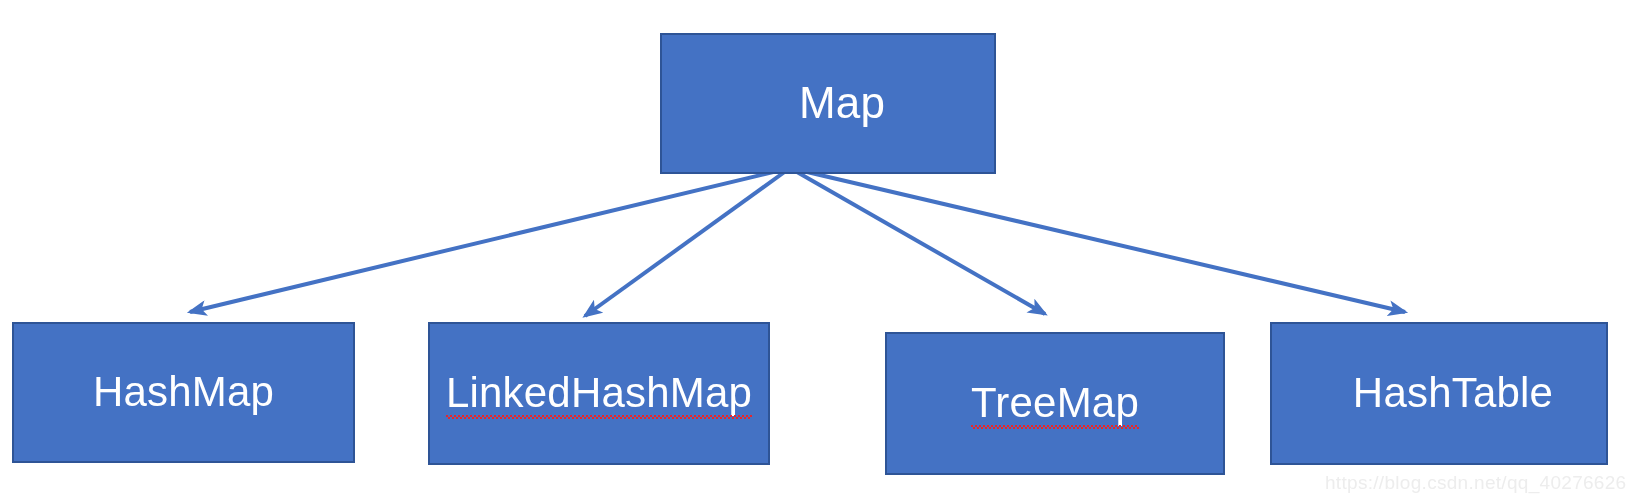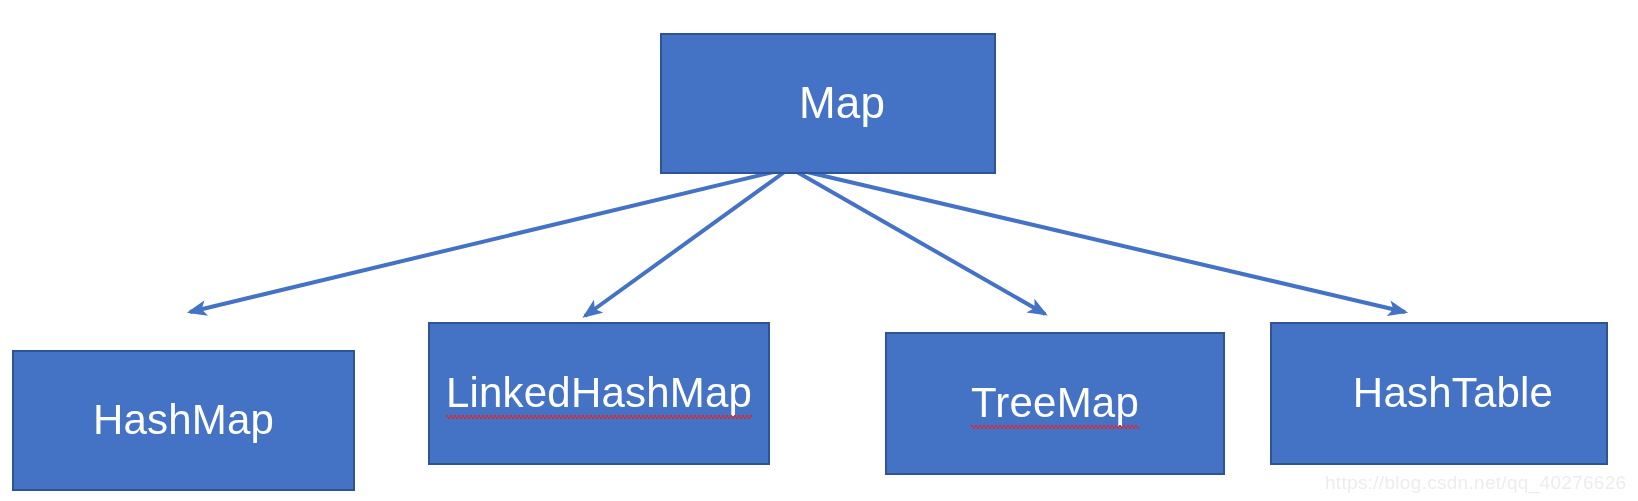--- a/index.html
+++ b/index.html
@@ -90,21 +90,21 @@
         <line x1="790" y1="168" x2="1045" y2="314" marker-end="url(#arrowhead)"></line>
         <line x1="790" y1="168" x2="1405" y2="312" marker-end="url(#arrowhead)"></line>
       </g>
   </svg>
 
   <div class="node" id="map-node" style="left: 660px; top: 33px; width: 336px; height: 141px;">
     <span class="node-label">Map</span>
   </div>
 
   <div id="child-nodes">
-      <div class="node" style="left: 12px; top: 322px; width: 343px; height: 141px; margin-top: 28px;">
+      <div class="node" style="left: 12px; top: 322px; width: 343px; height: 141px;">
         <span class="node-label">HashMap</span>
       </div>
       <div class="node" style="left: 428px; top: 322px; width: 342px; height: 143px;">
         <span class="node-label misspelled">LinkedHashMap</span>
       </div>
       <div class="node" style="left: 885px; top: 332px; width: 340px; height: 143px;">
         <span class="node-label misspelled">TreeMap</span>
       </div>
       <div class="node" style="left: 1270px; top: 322px; width: 338px; height: 143px; padding-left: 28px;">
         <span class="node-label">HashTable</span>

